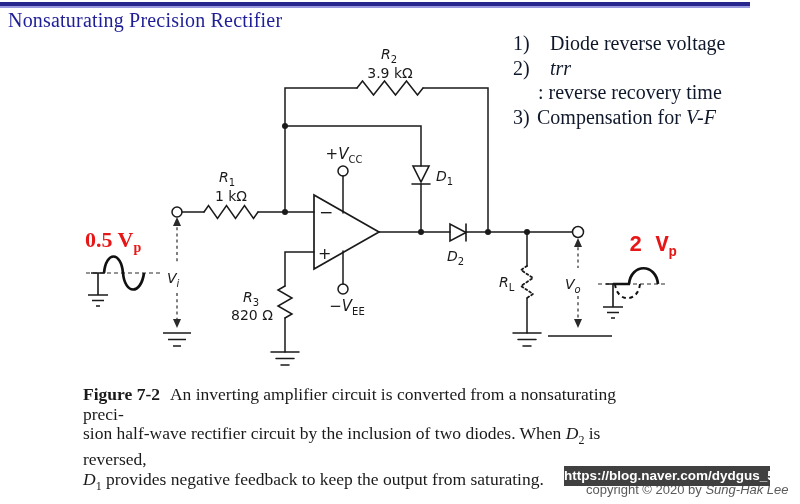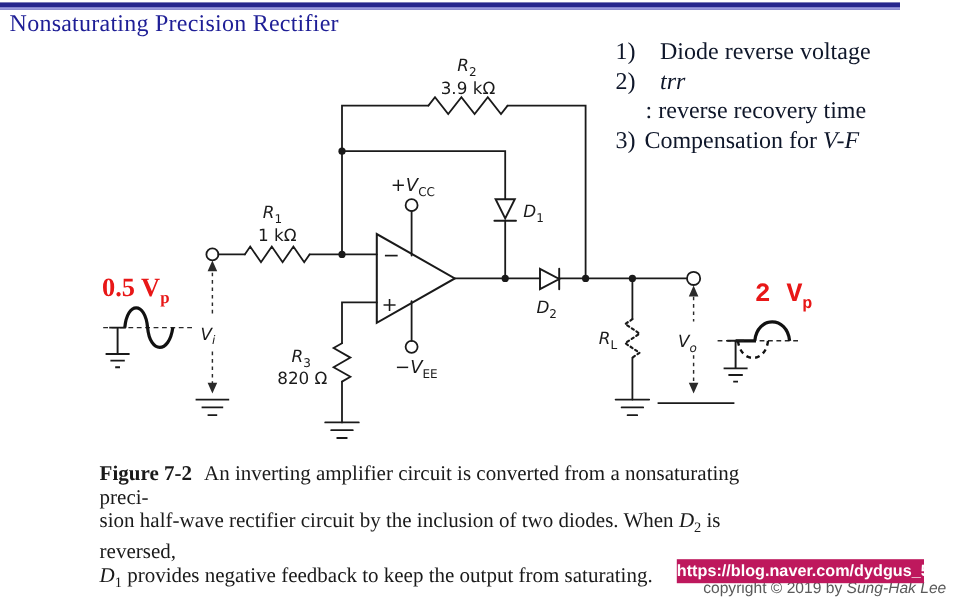--- a/index.html
+++ b/index.html
@@ -36,21 +36,21 @@
   .caption .figlabel{font-weight:bold;margin-right:10px;}
   .caption .dvar{font-style:italic;}
   .caption sub{font-size:12px;}
   .wm-copy{
     position:absolute;left:586px;top:482px;font-size:13px;color:#5a5a5a;
     font-family:"Liberation Sans", sans-serif;white-space:nowrap;z-index:1;
   }
   .wm-copy .it{font-style:italic;}
   .wm-badge{
     position:absolute;left:564px;top:466px;width:206px;height:20px;line-height:20px;
-    background:#be185d;color:#fff;text-align:center;font-size:13.5px;font-weight:600;
+    background:#404040;color:#fff;text-align:center;font-size:13.5px;font-weight:600;
     font-family:"Liberation Sans", sans-serif;white-space:nowrap;z-index:2;
   }
   svg text{font-family:"DejaVu Sans", sans-serif;fill:#1a1a1a;}
 </style>
 </head>
 <body>
 
 <div class="top-bar"></div>
 <div class="page-title">Nonsaturating Precision Rectifier</div>
 
@@ -146,14 +146,14 @@
 
 <div class="src-label" style="left:85px;top:227px;"><span>0.5 V</span><sub>p</sub></div>
 <div class="src-label" style="left:629px;top:233px;font-family:Liberation Mono, monospace;"><span>2 V</span><sub>p</sub></div>
 
 <div class="caption">
   <div><span class="figlabel">Figure 7-2</span><span>An inverting amplifier circuit is converted from a nonsaturating preci-</span></div>
   <div><span>sion half-wave rectifier circuit by the inclusion of two diodes. When </span><span class="dvar">D</span><sub>2</sub><span> is reversed,</span></div>
   <div><span class="dvar">D</span><sub>1</sub><span> provides negative feedback to keep the output from saturating.</span></div>
 </div>
 
-<div class="wm-copy"><span>copyright © 2019 by </span><span class="it">Sung-Hak Lee</span></div>
+<div class="wm-copy"><span>copyright © 2020 by </span><span class="it">Sung-Hak Lee</span></div>
 <div class="wm-badge">https://blog.naver.com/dydgus_55</div>
 
 </body></html>

